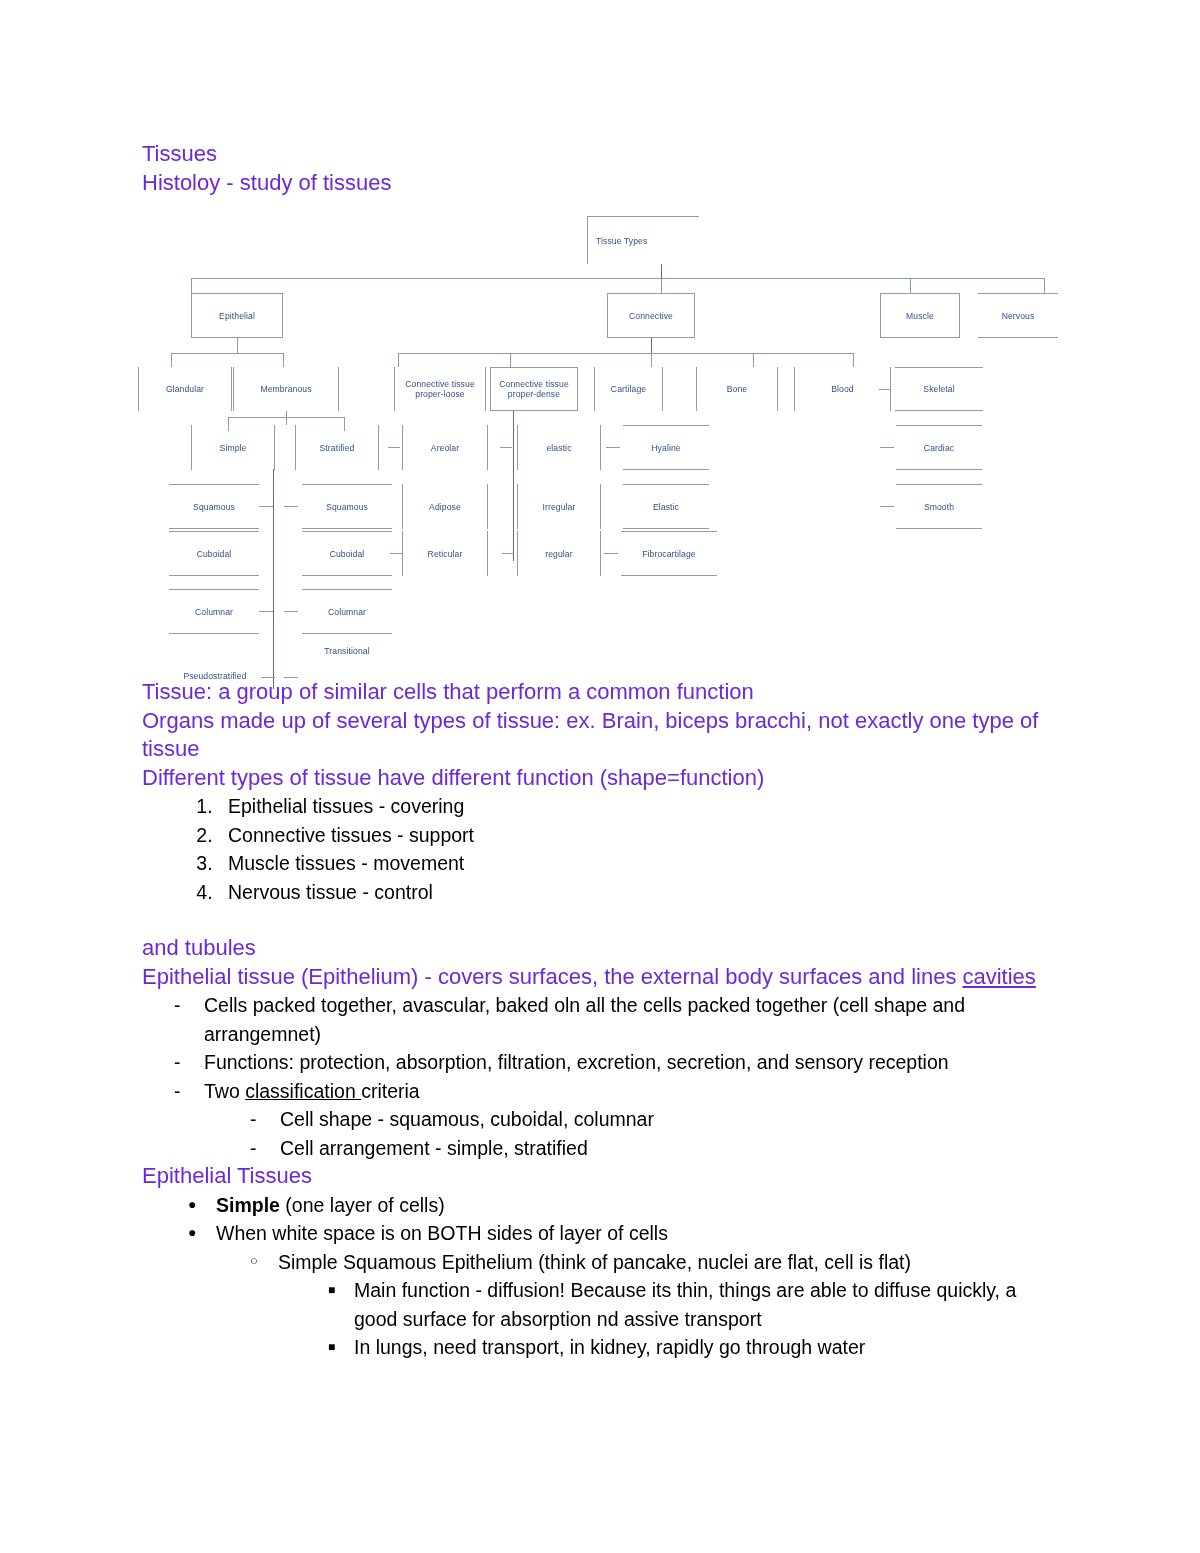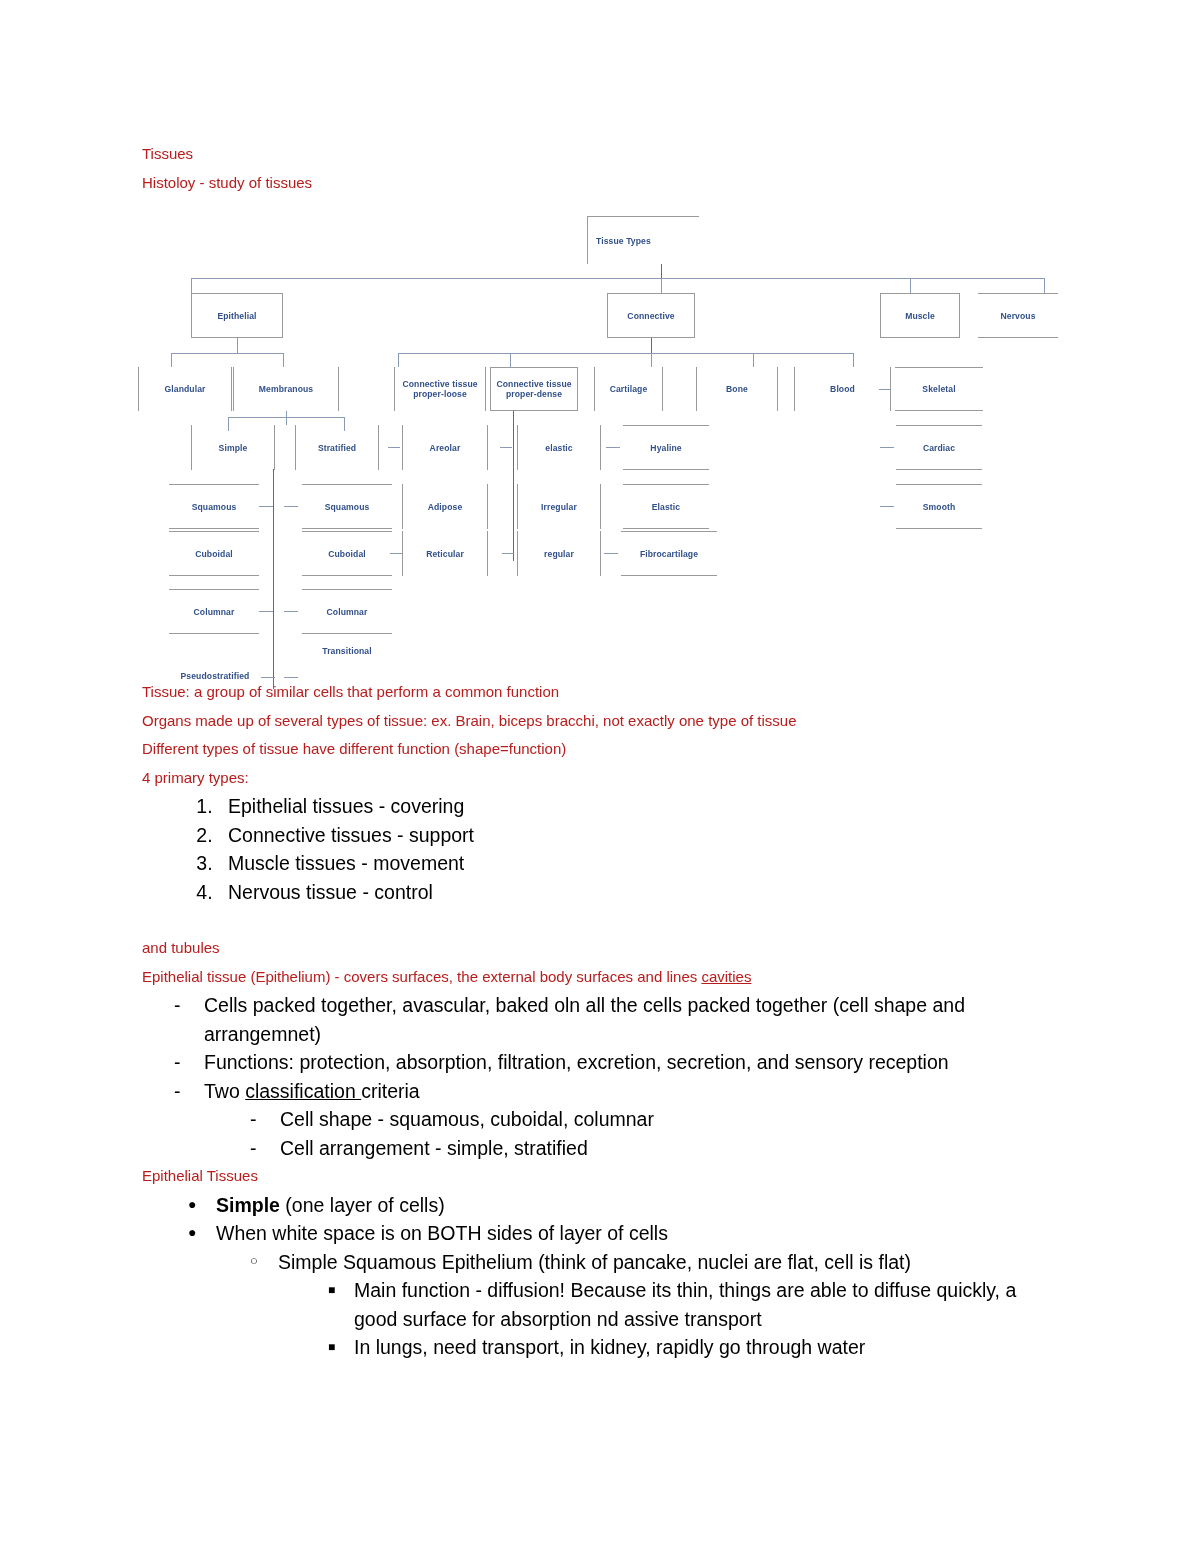--- a/index.html
+++ b/index.html
@@ -22,23 +22,23 @@
     padding: 0;
     box-sizing: border-box;
   }
   .doc-body {
     position: absolute;
     left: 142px;
     top: 140px;
     width: 916px;
   }
   .line {
-    font-size: 15px;
-    line-height: 28.5px;
-    color: #b91c1c;
+    font-size: 22px;
+    line-height: 28.5px;
+    color: #6d28d9;
     white-space: pre-wrap;
   }
   .u { text-decoration: underline; }
   .b { font-weight: bold; }
 
   
   .chart {
     position: relative;
     width: 930px;
     height: 455px;
@@ -50,21 +50,20 @@
     position: absolute;
     box-sizing: border-box;
     display: flex;
     align-items: center;
     justify-content: center;
     text-align: center;
     line-height: 10px;
     letter-spacing: .1px;
     color: #31508a;
     font-size: 8.6px;
-    font-weight: bold;
   }
   .chart .node.boxed {
     border: 1px solid #9a9a9a;
     background: #fff;
   }
   .chart .node.partial {
     border-top: 1px solid #9a9a9a;
     border-bottom: 1px solid #9a9a9a;
   }
   .chart .node.lr {
@@ -330,21 +329,20 @@
       <div class="conn h" style="left:121px; top:466px; width:14px;"></div>
       <div class="conn h" style="left:144px; top:466px; width:14px;"></div>
       <div class="node plain" style="left:162px; top:431px; width:90px; height:18px;">
         <span>Transitional</span>
       </div>
     </div>
 
     <div class="line">Tissue: a group of similar cells that perform a common function</div>
     <div class="line">Organs made up of several types of tissue: ex. Brain, biceps bracchi, not exactly one type of tissue</div>
     <div class="line">Different types of tissue have different function (shape=function)</div>
-    <div class="line">4 primary types:</div>
 
     <ol class="num">
       <li>Epithelial tissues - covering</li>
       <li>Connective tissues - support</li>
       <li>Muscle tissues - movement</li>
       <li>Nervous tissue - control</li>
     </ol>
 
     <div class="spacer"></div>
 

